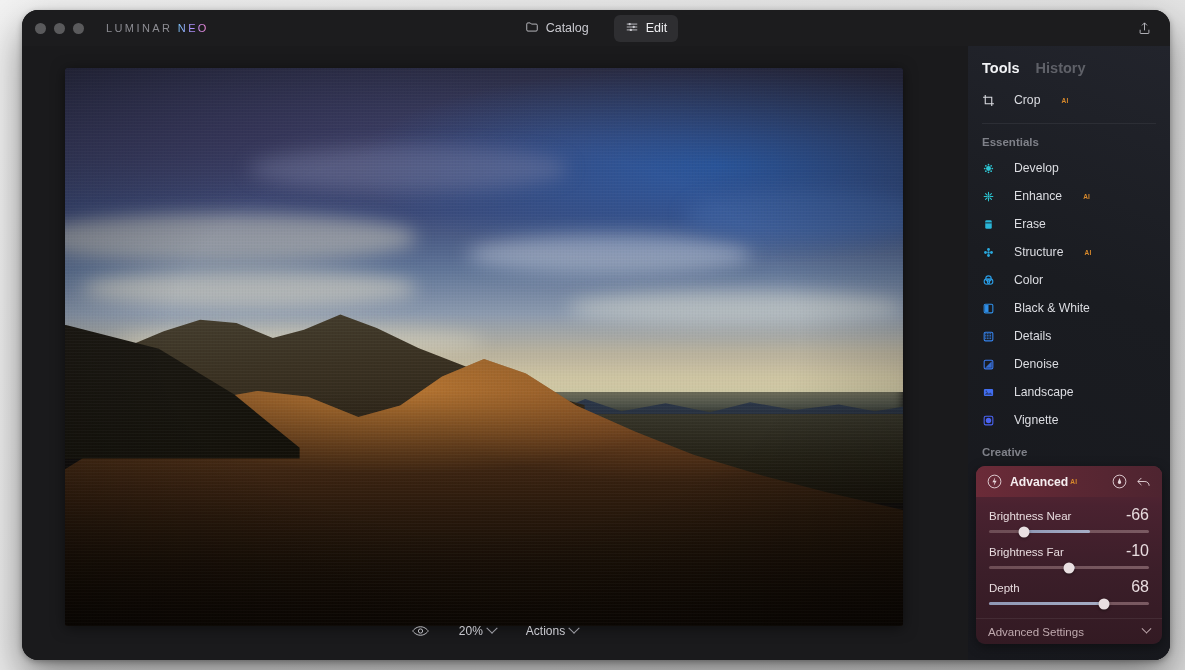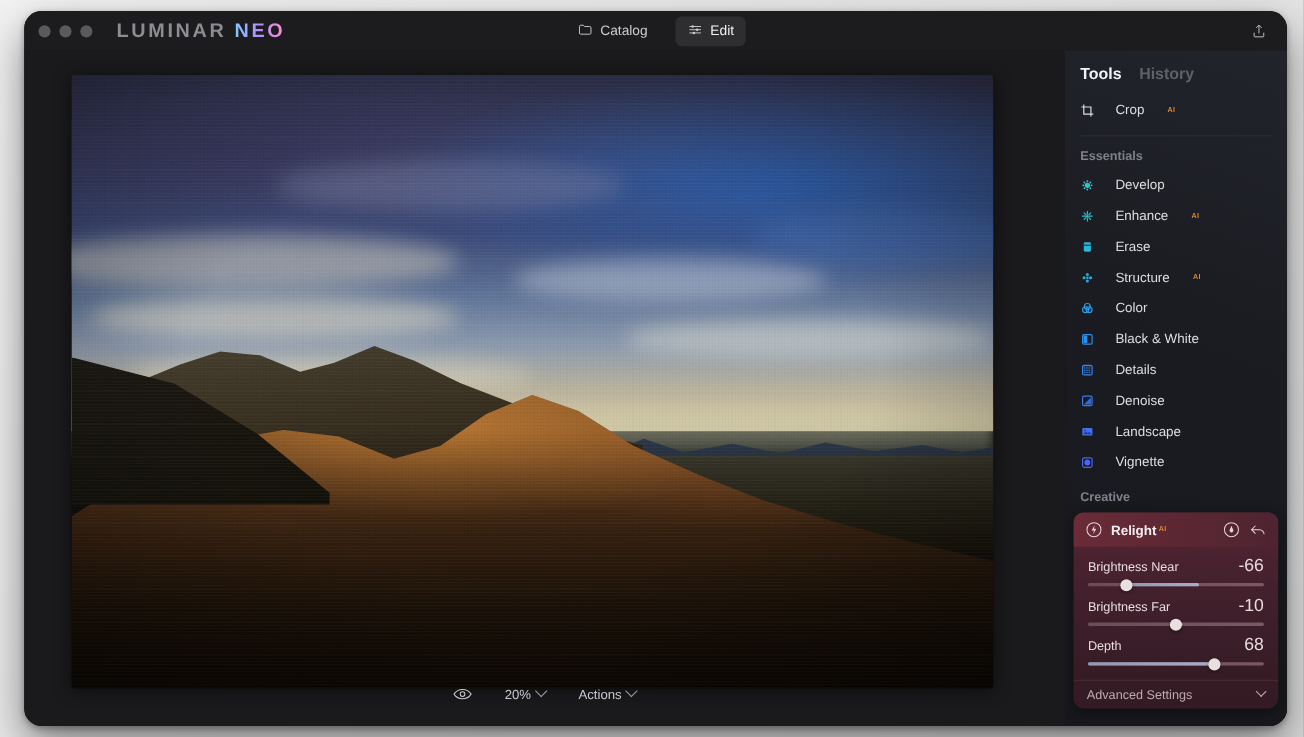--- a/index.html
+++ b/index.html
@@ -14,21 +14,21 @@
     box-shadow:0 18px 40px rgba(0,0,0,.45), 0 2px 6px rgba(0,0,0,.3);
   }
   
   #titlebar{
     position:absolute; left:0; top:0; width:100%; height:36px;
     background:#1c1c1e; display:flex; align-items:center;
   }
   .traffic{ display:flex; gap:8px; margin-left:13px; }
   .dot{ width:11px; height:11px; border-radius:50%; background:#5a5a5c; }
   .brand{
-    margin-left:22px; font-size:18px; letter-spacing:2.4px; font-weight:700;
+    margin-left:22px; font-size:11px; letter-spacing:2.4px; font-weight:400;
     color:#8c8c92;
   }
   .brand .neo{
     background:linear-gradient(90deg,#7ec8ff,#b48cff,#ff8ad1);
     -webkit-background-clip:text; background-clip:text; color:transparent;
   }
   #center-tabs{
     position:absolute; left:0; top:0; width:100%; height:36px;
     display:flex; align-items:center; justify-content:center; gap:14px;
     pointer-events:none;
@@ -386,21 +386,21 @@
     <div class="section-label">Creative</div>
 
     <div id="relight-card">
       <div id="relight-head">
         <span class="hi" style="margin-left:0">
           <svg viewBox="0 0 24 24">
               <circle cx="12" cy="12" r="9"></circle>
               <path d="M13 6l-4 7h3l-1 5 4-7h-3z" fill="#e6d6da" stroke="none"></path>
             </svg>
         </span>
-        <span class="title">Relight</span>
+        <span class="title">Advanced</span>
         <span class="ai-badge">AI</span>
         <span class="spacer"></span>
         <span class="hi">
           <svg viewBox="0 0 24 24">
               <circle cx="12" cy="12" r="9"></circle>
               <path d="M12 7l2.2 5.2a2.4 2.4 0 11-4.4 0z" fill="#e6d6da" stroke="none"></path>
             </svg>
         </span>
         <span class="hi">
           <svg viewBox="0 0 24 24">

